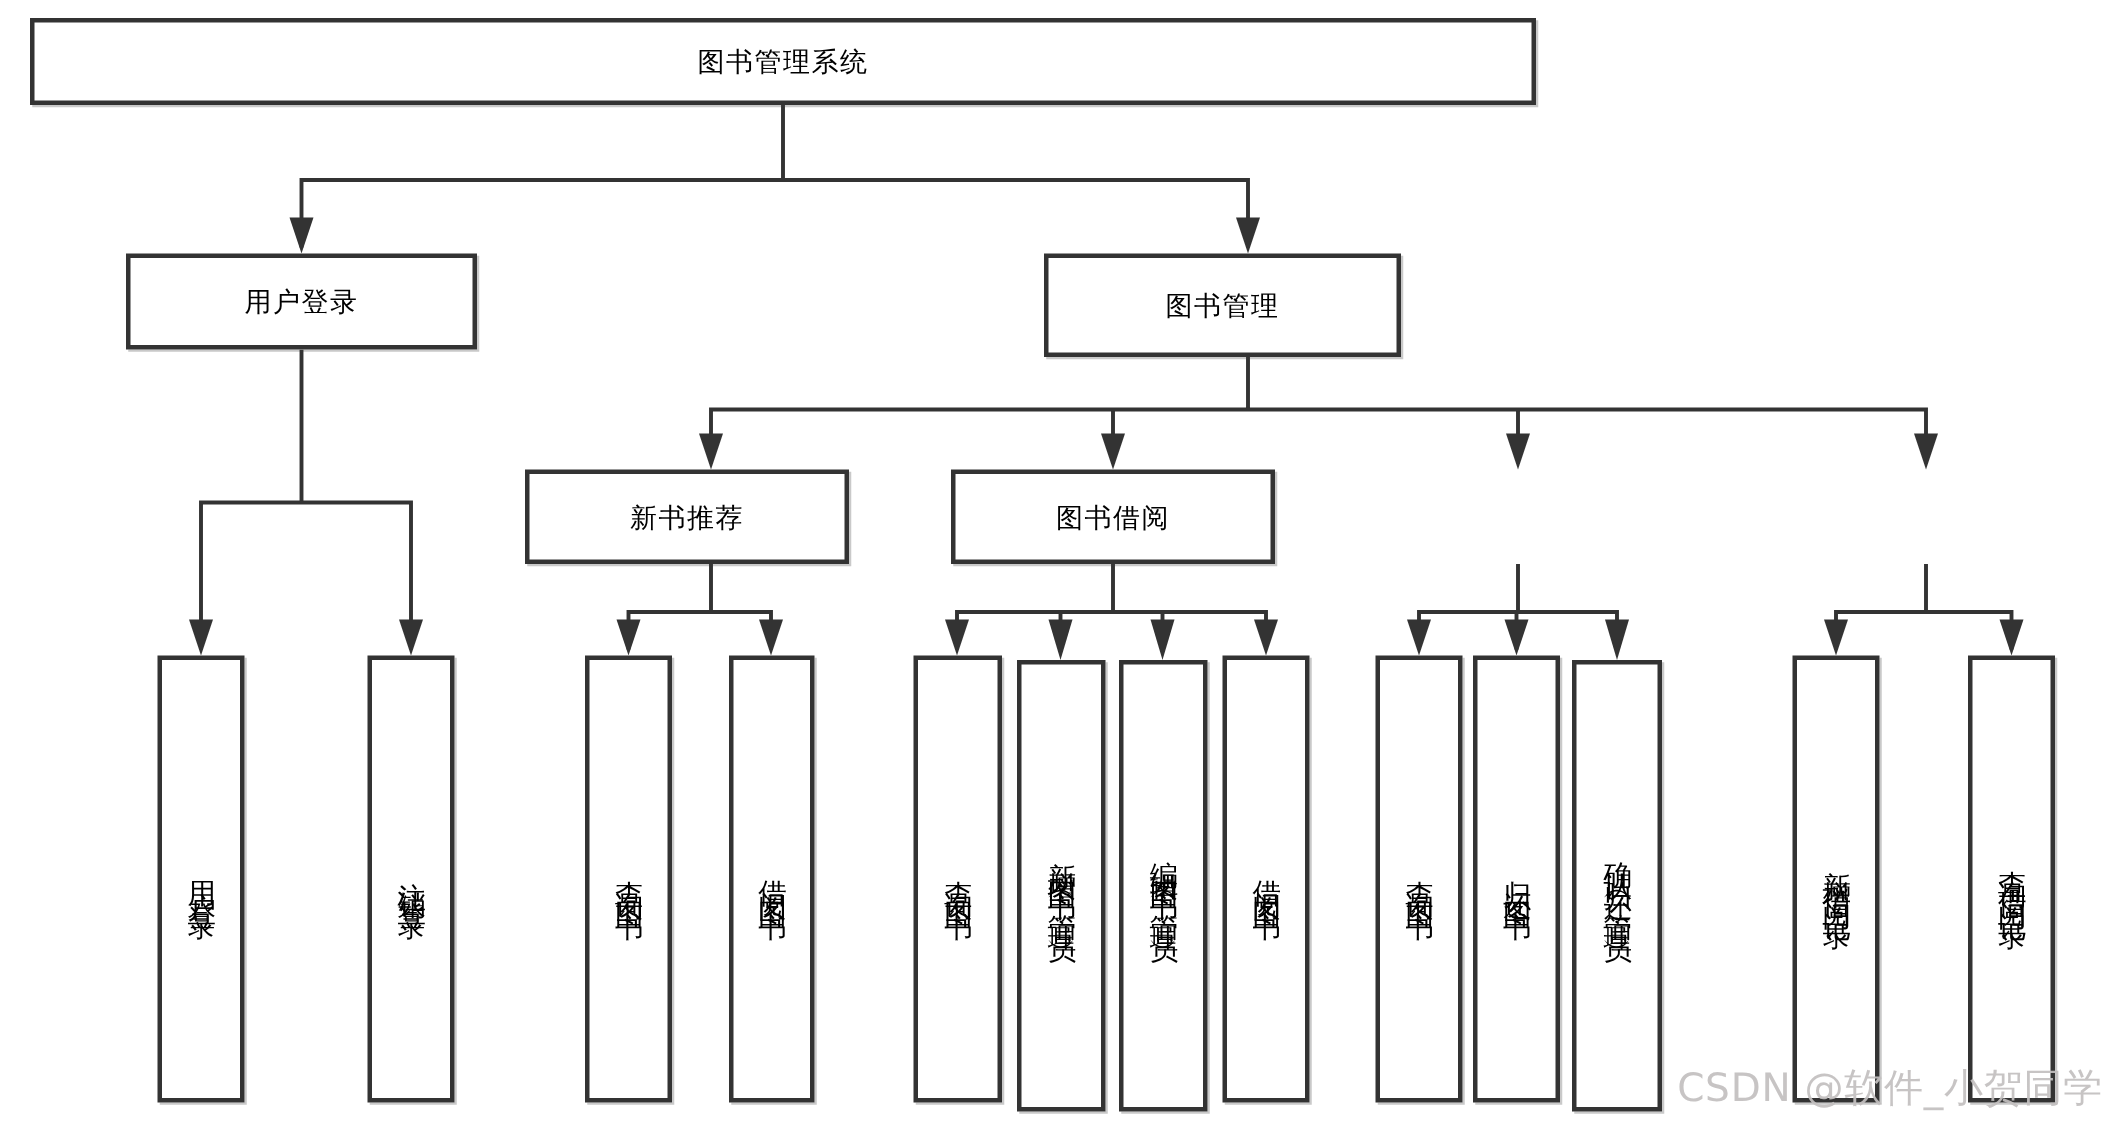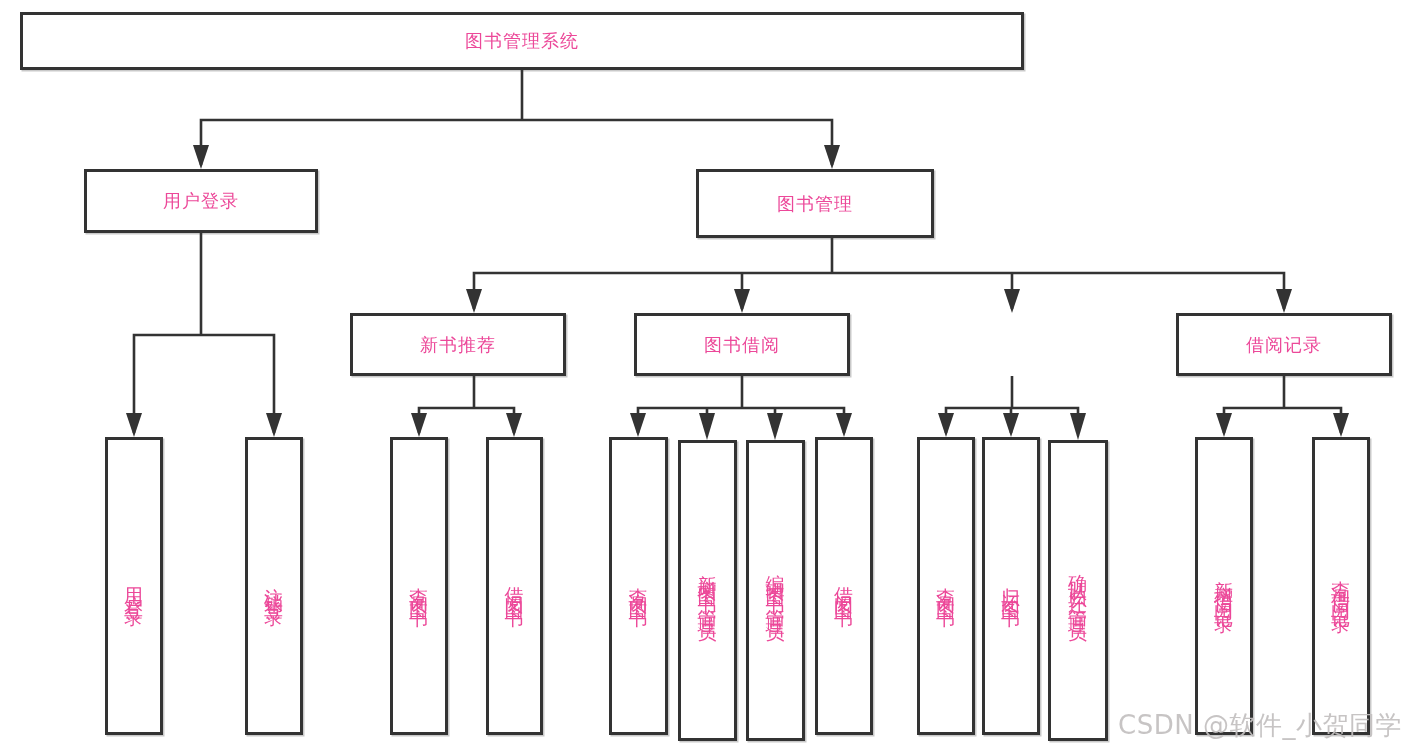--- a/index.html
+++ b/index.html
@@ -21,21 +21,21 @@
     top: 0;
     width: 1405px;
     height: 747px;
     pointer-events: none;
   }
   .box {
     position: absolute;
     box-sizing: border-box;
     border: 3px solid #333333;
     background: #ffffff;
-    color: #ec4899;
+    color: #000000;
     display: flex;
     align-items: center;
     justify-content: center;
     font-size: 18px;
     letter-spacing: 1px;
     box-shadow: 1.5px 1.5px 0 rgba(60,60,60,0.28);
     z-index: 2;
   }
   .box.leaf .vtext {
     writing-mode: vertical-rl;
@@ -115,23 +115,20 @@
   <div class="box" style="left:696px; top:169px; width:238px; height:69px;">
     <span>图书管理</span>
   </div>
 
   <div class="box" style="left:350px; top:313px; width:216px; height:63px;">
     <span>新书推荐</span>
   </div>
   <div class="box" style="left:634px; top:313px; width:216px; height:63px;">
     <span>图书借阅</span>
   </div>
-  <div class="box" style="left:1176px; top:313px; width:216px; height:63px;">
-    <span>借阅记录</span>
-  </div>
 
   <div class="box leaf" style="left:105px; top:437px; width:58px; height:298px;">
     <span class="vtext">用户登录</span>
   </div>
   <div class="box leaf" style="left:245px; top:437px; width:58px; height:298px;">
     <span class="vtext">注销登录</span>
   </div>
 
   <div class="box leaf" style="left:390px; top:437px; width:58px; height:298px;">
     <span class="vtext">查询图书</span>

